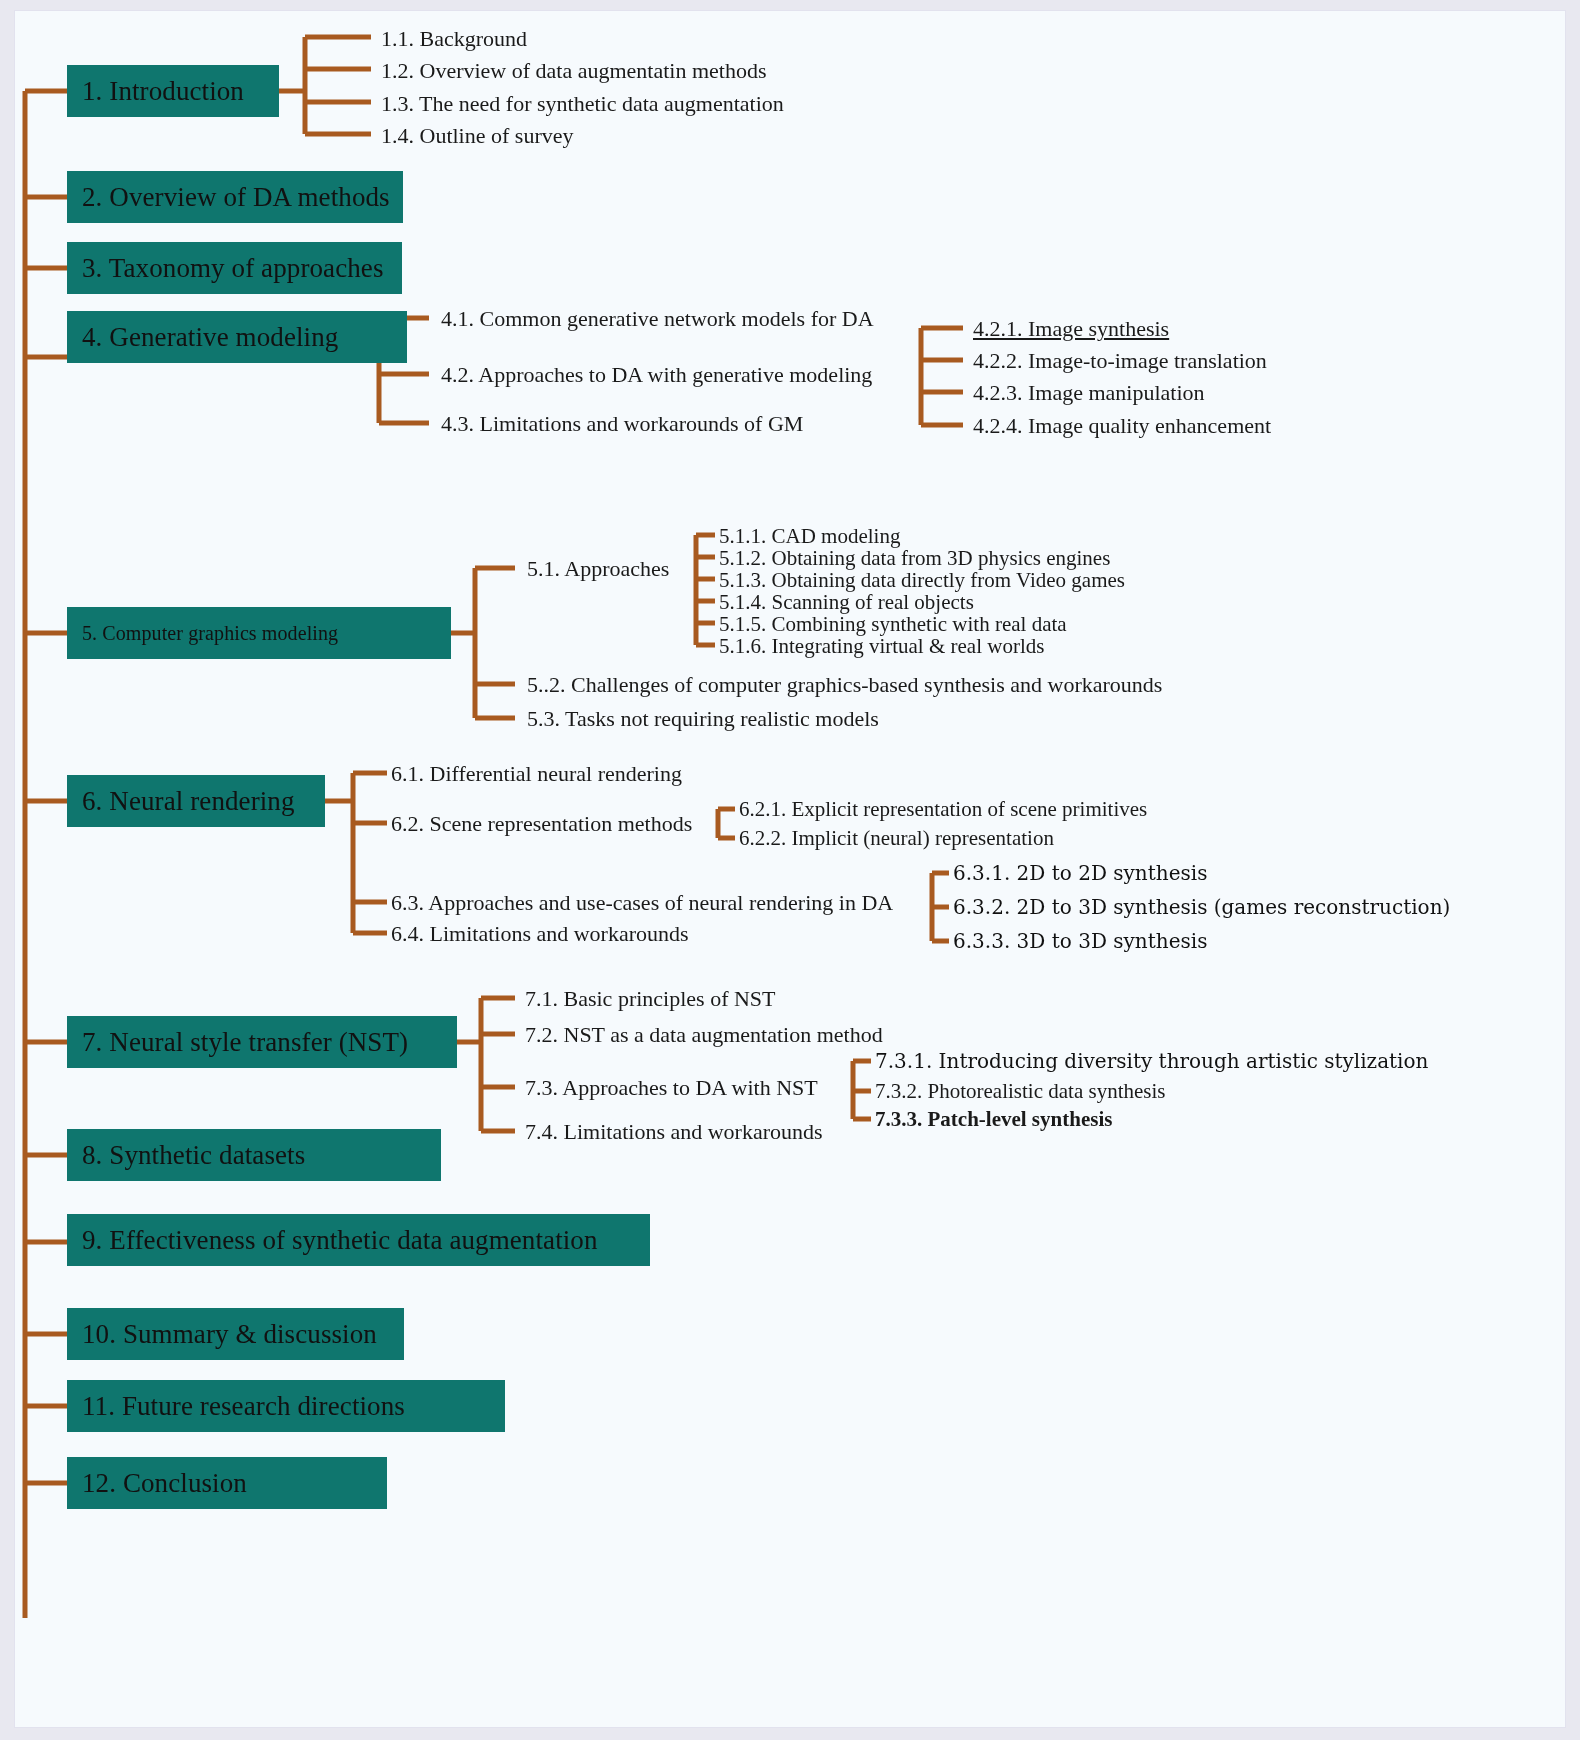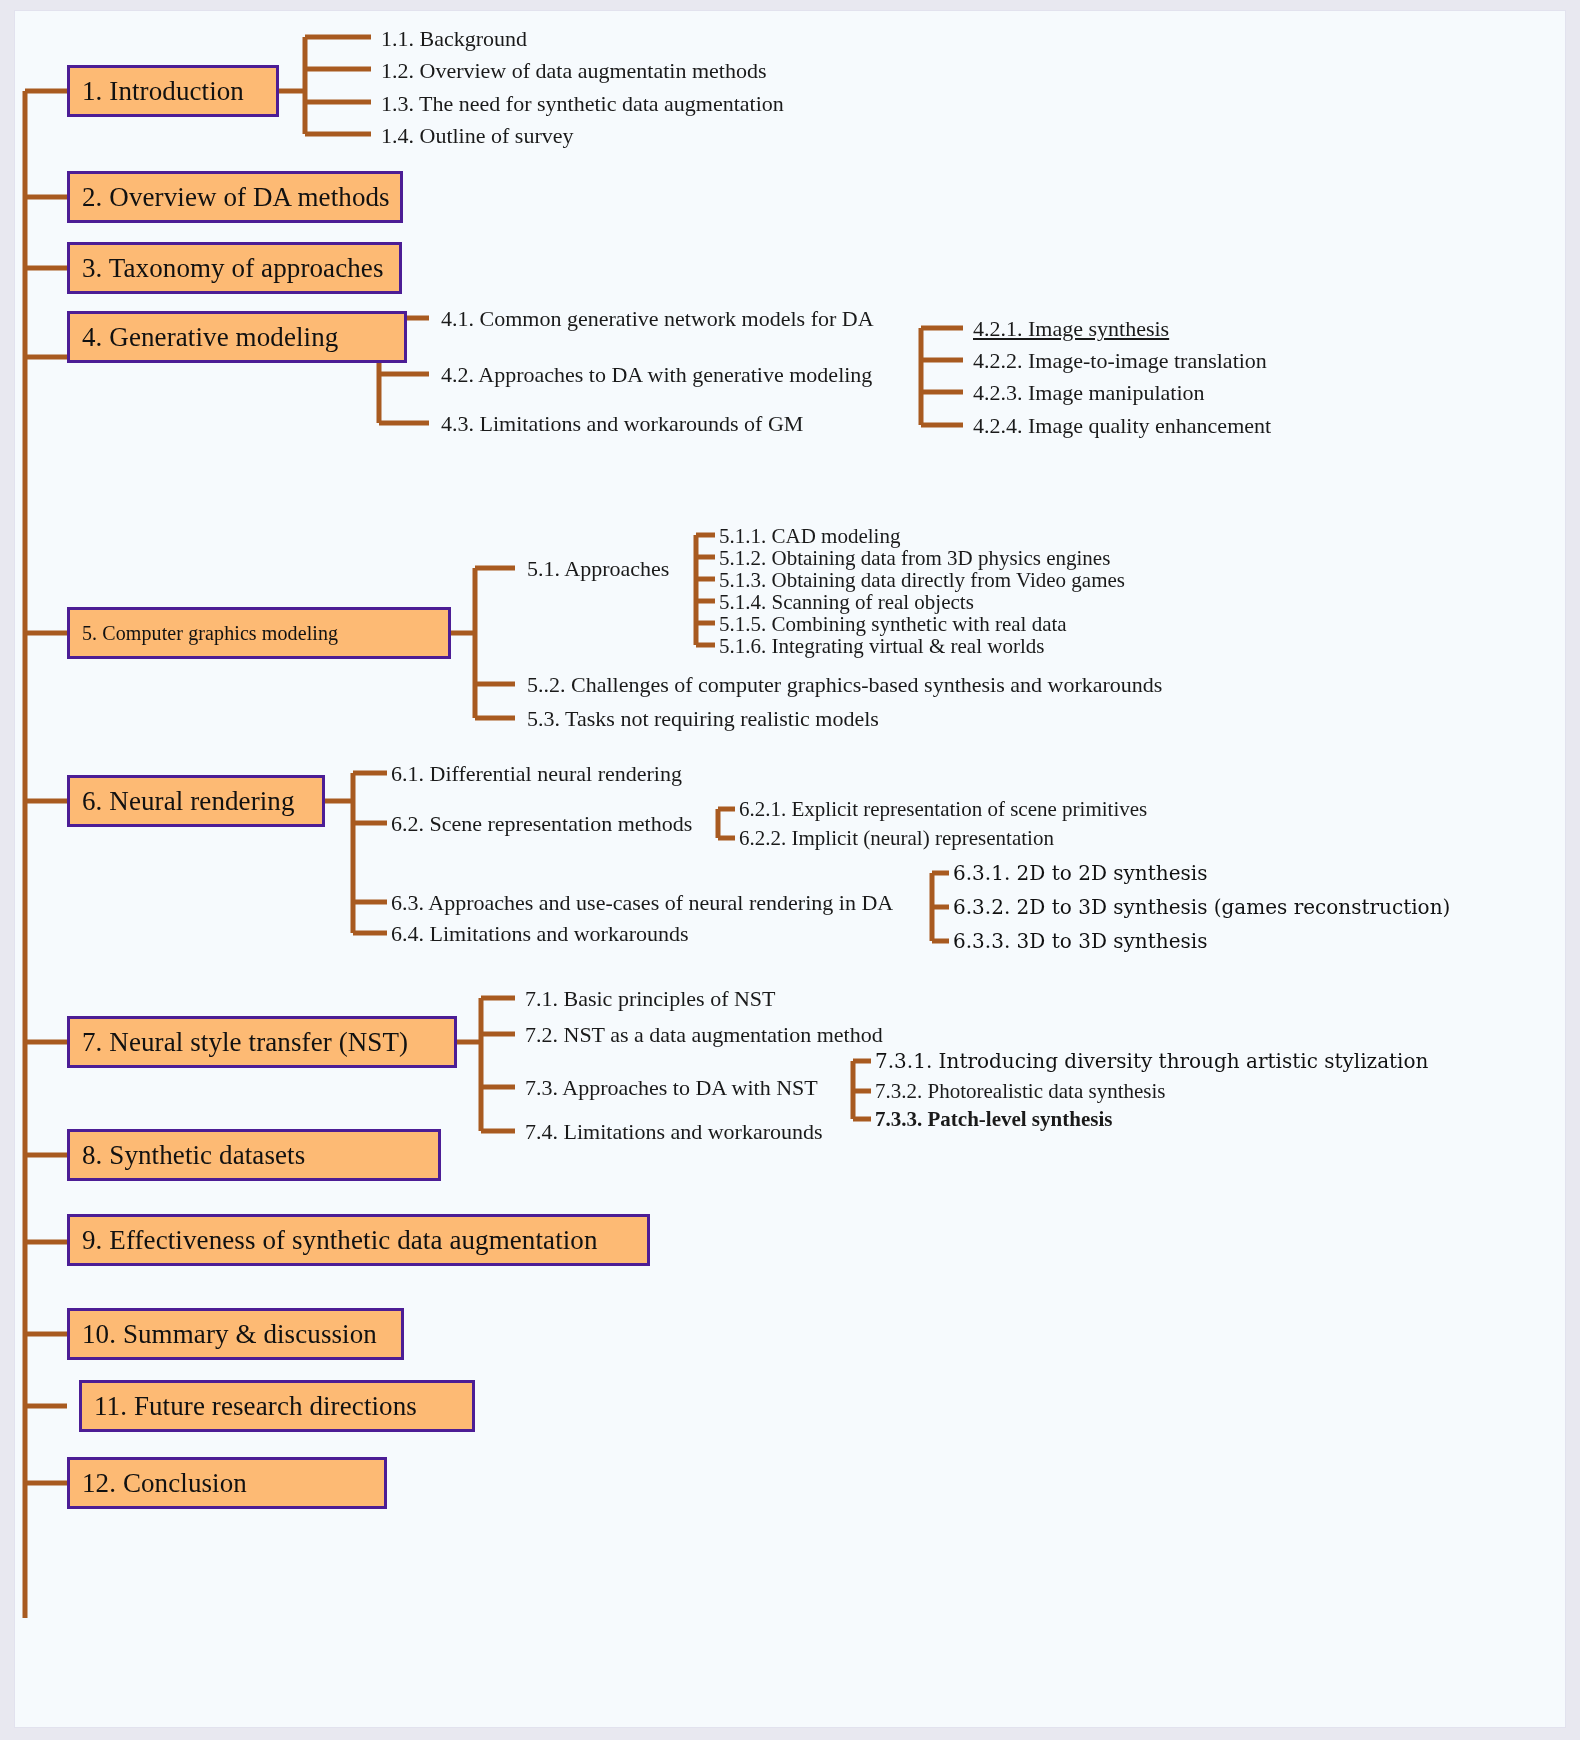--- a/index.html
+++ b/index.html
@@ -14,22 +14,22 @@
     width:1552px;height:1718px;
     background:#f6fafd;
     border:1px solid #e2e2ee;
     box-sizing:border-box;
     overflow:hidden;
   }
   #wires{position:absolute;left:0;top:0;width:1552px;height:1718px;pointer-events:none;}
 
   .node{
     position:absolute;
-    background:#fdba74;
-    border:3px solid #4c1d95;
+    background:#0f766e;
+    border:3px solid #0f766e;
     box-sizing:border-box;
     display:flex;align-items:center;
     padding:0 12px;
     color:#111;
     white-space:nowrap;
     letter-spacing:.1px;
   }
   .node span{display:block;}
 
   .leaf{
@@ -161,21 +161,21 @@
   </div>
 
   <div class="node" style="left:52px;top:1203px;width:583px;height:52px;font-size:27px;">
     <span>9. Effectiveness of synthetic data augmentation</span>
   </div>
 
   <div class="node" style="left:52px;top:1297px;width:337px;height:52px;font-size:27px;">
     <span>10. Summary &amp; discussion</span>
   </div>
 
-  <div class="node" style="left:64px;top:1369px;width:396px;height:52px;font-size:27px;">
+  <div class="node" style="left:52px;top:1369px;width:438px;height:52px;font-size:27px;">
     <span>11. Future research directions</span>
   </div>
 
   <div class="node" style="left:52px;top:1446px;width:320px;height:52px;font-size:27px;">
     <span>12. Conclusion</span>
   </div>
 
   <div class="leaf s3" style="left:366px;top:17px;">1.1. Background</div>
   <div class="leaf s3" style="left:366px;top:49px;">1.2. Overview of data augmentatin methods</div>
   <div class="leaf s3" style="left:366px;top:82px;">1.3. The need for synthetic data augmentation</div>

